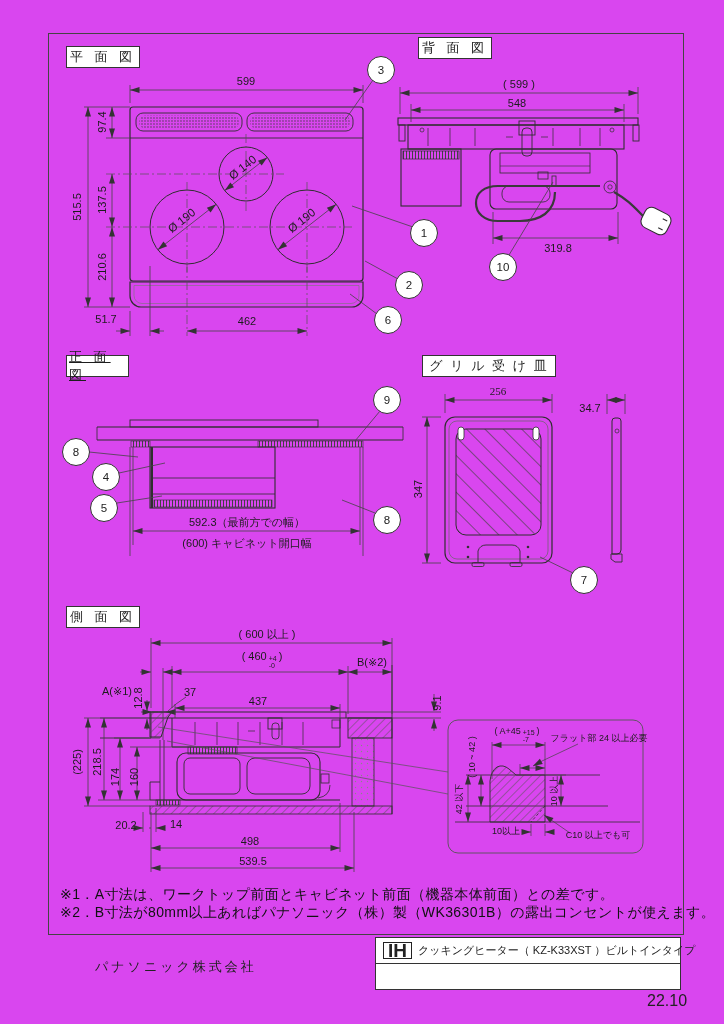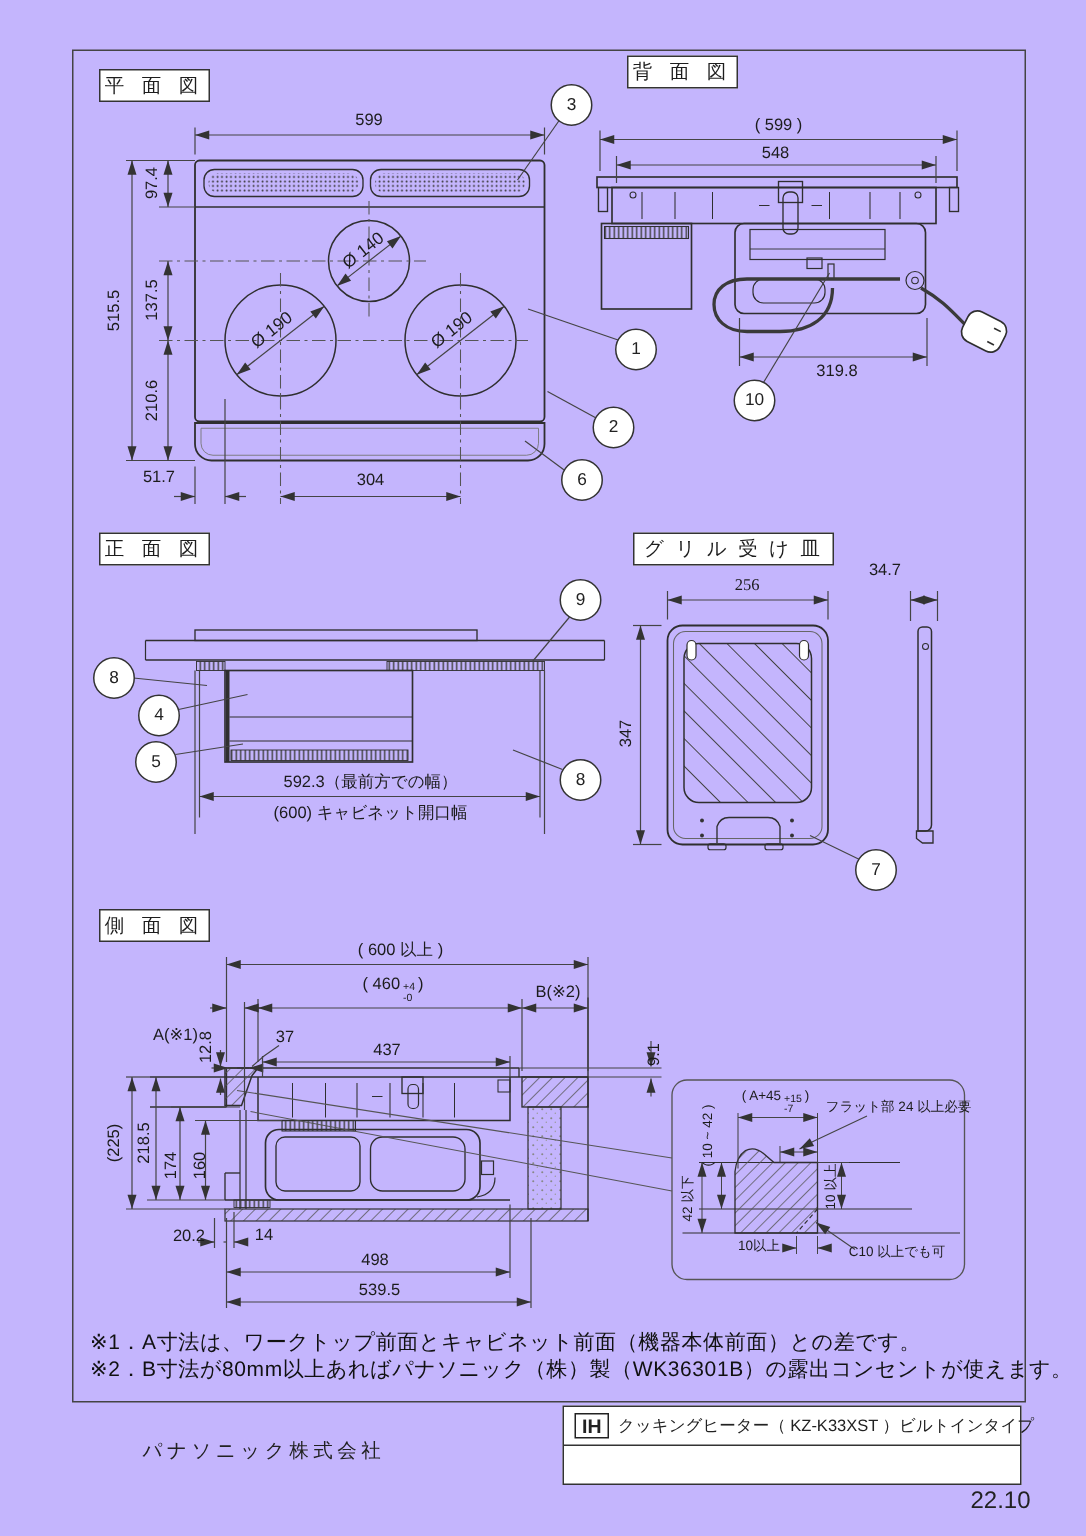--- a/index.html
+++ b/index.html
@@ -1,16 +1,16 @@
 <!DOCTYPE html>
 <html><head>
 <meta charset="utf-8">
 <style>
   html,body{margin:0;padding:0;background:#e8e8e8;}
-  #page{position:relative;width:724px;height:1024px;background:#c4b5fd;overflow:hidden;
+  #page{position:relative;width:724px;height:1024px;background:#d946ef;overflow:hidden;
         font-family:"Liberation Sans","DejaVu Sans",sans-serif;color:#222;}
   #page svg{position:absolute;left:0;top:0;}
   .frame{position:absolute;left:48px;top:33px;width:636px;height:902px;
          border:1.2px solid #444;box-sizing:border-box;}
   .vtitle{position:absolute;border:1.1px solid #333;background:#fff;display:flex;
           align-items:center;justify-content:center;font-size:13px;letter-spacing:4px;
           color:#1d1d1d;padding:0 2px;box-sizing:border-box;}
   .lbl{position:absolute;font-size:11px;white-space:nowrap;color:#1c1c1c;
        transform:translate(-50%,-50%);line-height:1;}
   .lbl.v{transform:translate(-50%,-50%) rotate(-90deg);}
@@ -20,21 +20,21 @@
        vertical-align:-1px;margin:0 2px;}
   .callout{position:absolute;width:26px;height:26px;border:1.1px solid #333;border-radius:50%;
            background:#fff;display:flex;align-items:center;justify-content:center;
            font-size:11.5px;transform:translate(-50%,-50%);}
   .note{position:absolute;font-size:14px;color:#111;letter-spacing:.4px;white-space:nowrap;}
   .company{position:absolute;left:95px;top:958px;font-size:13px;letter-spacing:3px;}
   .tblock{position:absolute;left:375px;top:937px;width:306px;height:53px;
           border:1.1px solid #333;box-sizing:border-box;background:#fff;}
   .tblock .row1{height:26px;border-bottom:1.1px solid #333;display:flex;align-items:center;
                 box-sizing:border-box;padding-left:7px;}
-  .tblock .badge{border:1.6px solid #222;font-weight:bold;font-size:13px;padding:0px 4px;
+  .tblock .badge{border:1.6px solid #222;font-weight:bold;font-size:19px;padding:0px 4px;
                  margin-right:6px;line-height:15px;}
   .tblock .ptitle{font-size:11px;white-space:nowrap;}
   .tblock .row2{height:25px;display:flex;align-items:center;justify-content:center;
                 font-size:12px;letter-spacing:1px;}
   .rev{position:absolute;left:647px;top:992px;font-size:16px;}
 </style>
 </head>
 <body>
 
 <div id="page">
@@ -345,50 +345,50 @@
       </g>
     </g>
   </svg>
 
   <div class="vtitle" style="left:66px;top:46px;width:74px;height:22px;">
       <span>平 面 図</span>
     </div>
   <div class="vtitle" style="left:418px;top:37px;width:74px;height:22px;">
       <span>背 面 図</span>
     </div>
-  <div class="vtitle" style="left:66px;top:355px;width:74px;height:22px;">
+  <div class="vtitle" style="left:66px;top:355px;width:63px;height:22px;text-decoration:underline;">
       <span>正 面 図</span>
     </div>
   <div class="vtitle" style="left:422px;top:355px;width:134px;height:22px;letter-spacing:2px;">
       <span>グ リ ル 受 け 皿</span>
     </div>
   <div class="vtitle" style="left:66px;top:606px;width:74px;height:22px;">
       <span>側 面 図</span>
     </div>
 
   <div class="lbl" style="left:246px;top:81px;">599</div>
   <div class="lbl v" style="left:77px;top:207px;">515.5</div>
   <div class="lbl v" style="left:102px;top:122px;">97.4</div>
   <div class="lbl v" style="left:102px;top:200px;">137.5</div>
   <div class="lbl v" style="left:102px;top:267px;">210.6</div>
   <div class="lbl phi" style="left:243px;top:168px;">Ø 140</div>
   <div class="lbl phi" style="left:182px;top:221px;">Ø 190</div>
   <div class="lbl phi" style="left:302px;top:221px;">Ø 190</div>
   <div class="lbl" style="left:106px;top:319px;">51.7</div>
-  <div class="lbl" style="left:247px;top:321px;">304</div>
+  <div class="lbl" style="left:247px;top:321px;">462</div>
 
   <div class="lbl" style="left:519px;top:84px;">( 599 )</div>
   <div class="lbl" style="left:517px;top:103px;">548</div>
   <div class="lbl" style="left:558px;top:248px;">319.8</div>
 
   <div class="lbl" style="left:247px;top:522px;">592.3（最前方での幅）</div>
   <div class="lbl" style="left:247px;top:543px;">(600) キャビネット開口幅</div>
 
   <div class="lbl" style="left:498px;top:391px;font-family:Liberation Serif, serif;">256</div>
-  <div class="lbl" style="left:590px;top:381px;">34.7</div>
+  <div class="lbl" style="left:590px;top:408px;">34.7</div>
   <div class="lbl v" style="left:418px;top:489px;">347</div>
 
   <div class="lbl" style="left:267px;top:634px;">( 600 以上 )</div>
   <div class="lbl" style="left:262px;top:660px;"><span>( 460</span><span class="tol">
         <span>+4</span>
         <span>-0</span>
       </span><span>)</span></div>
   <div class="lbl" style="left:117px;top:662px;margin-top:29px;">A(※1)</div>
   <div class="lbl" style="left:372px;top:662px;">B(※2)</div>
   <div class="lbl v" style="left:138px;top:698px;">12.8</div>

